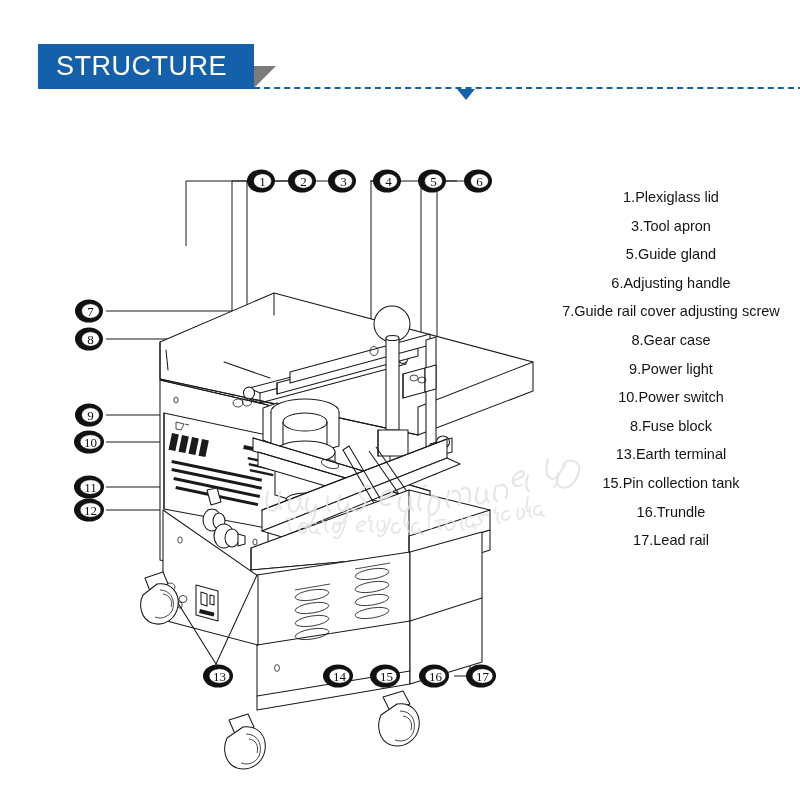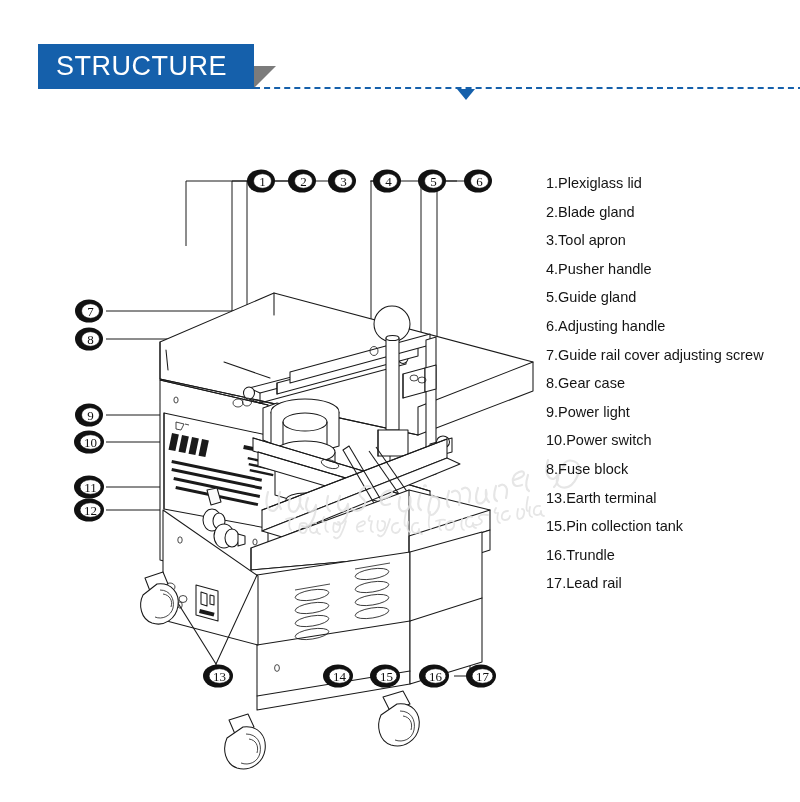--- a/index.html
+++ b/index.html
@@ -19,21 +19,21 @@
                border-top:2px dashed #1560ab;}
   #header-arrow{position:absolute;left:441px;top:73px;width:0;height:0;
                 border-left:9px solid transparent;border-right:9px solid transparent;
                 border-top:11px solid #1560ab;}
 
   
   #diagram{position:absolute;left:0;top:100px;width:800px;height:702px;}
   #diagram svg{display:block;}
 
   
-  #legend{position:absolute;left:546px;top:176px;width:250px;}
+  #legend{position:absolute;left:546px;top:190px;width:250px;text-align:center;}
   .legend-item{font-size:14.5px;color:#141414;line-height:1;
                height:28.6px;white-space:nowrap;}
   .legend-item span{display:inline-block;vertical-align:top;}
 </style>
 </head>
 <body>
 
 <div id="header">
   <div id="banner">
     <div id="banner-title">STRUCTURE</div>
@@ -448,29 +448,23 @@
     </g>
   </g>
 </svg>
 </div>
 
 <div id="legend">
   <div class="legend-item">
     <span>1.</span><span>Plexiglass lid</span>
   </div>
   <div class="legend-item">
-    <span>2.</span><span>Blade gland</span>
-  </div>
-  <div class="legend-item">
     <span>3.</span><span>Tool apron</span>
   </div>
   <div class="legend-item">
-    <span>4.</span><span>Pusher handle</span>
-  </div>
-  <div class="legend-item">
     <span>5.</span><span>Guide gland</span>
   </div>
   <div class="legend-item">
     <span>6.</span><span>Adjusting handle</span>
   </div>
   <div class="legend-item">
     <span>7.</span><span>Guide rail cover adjusting screw</span>
   </div>
   <div class="legend-item">
     <span>8.</span><span>Gear case</span>

